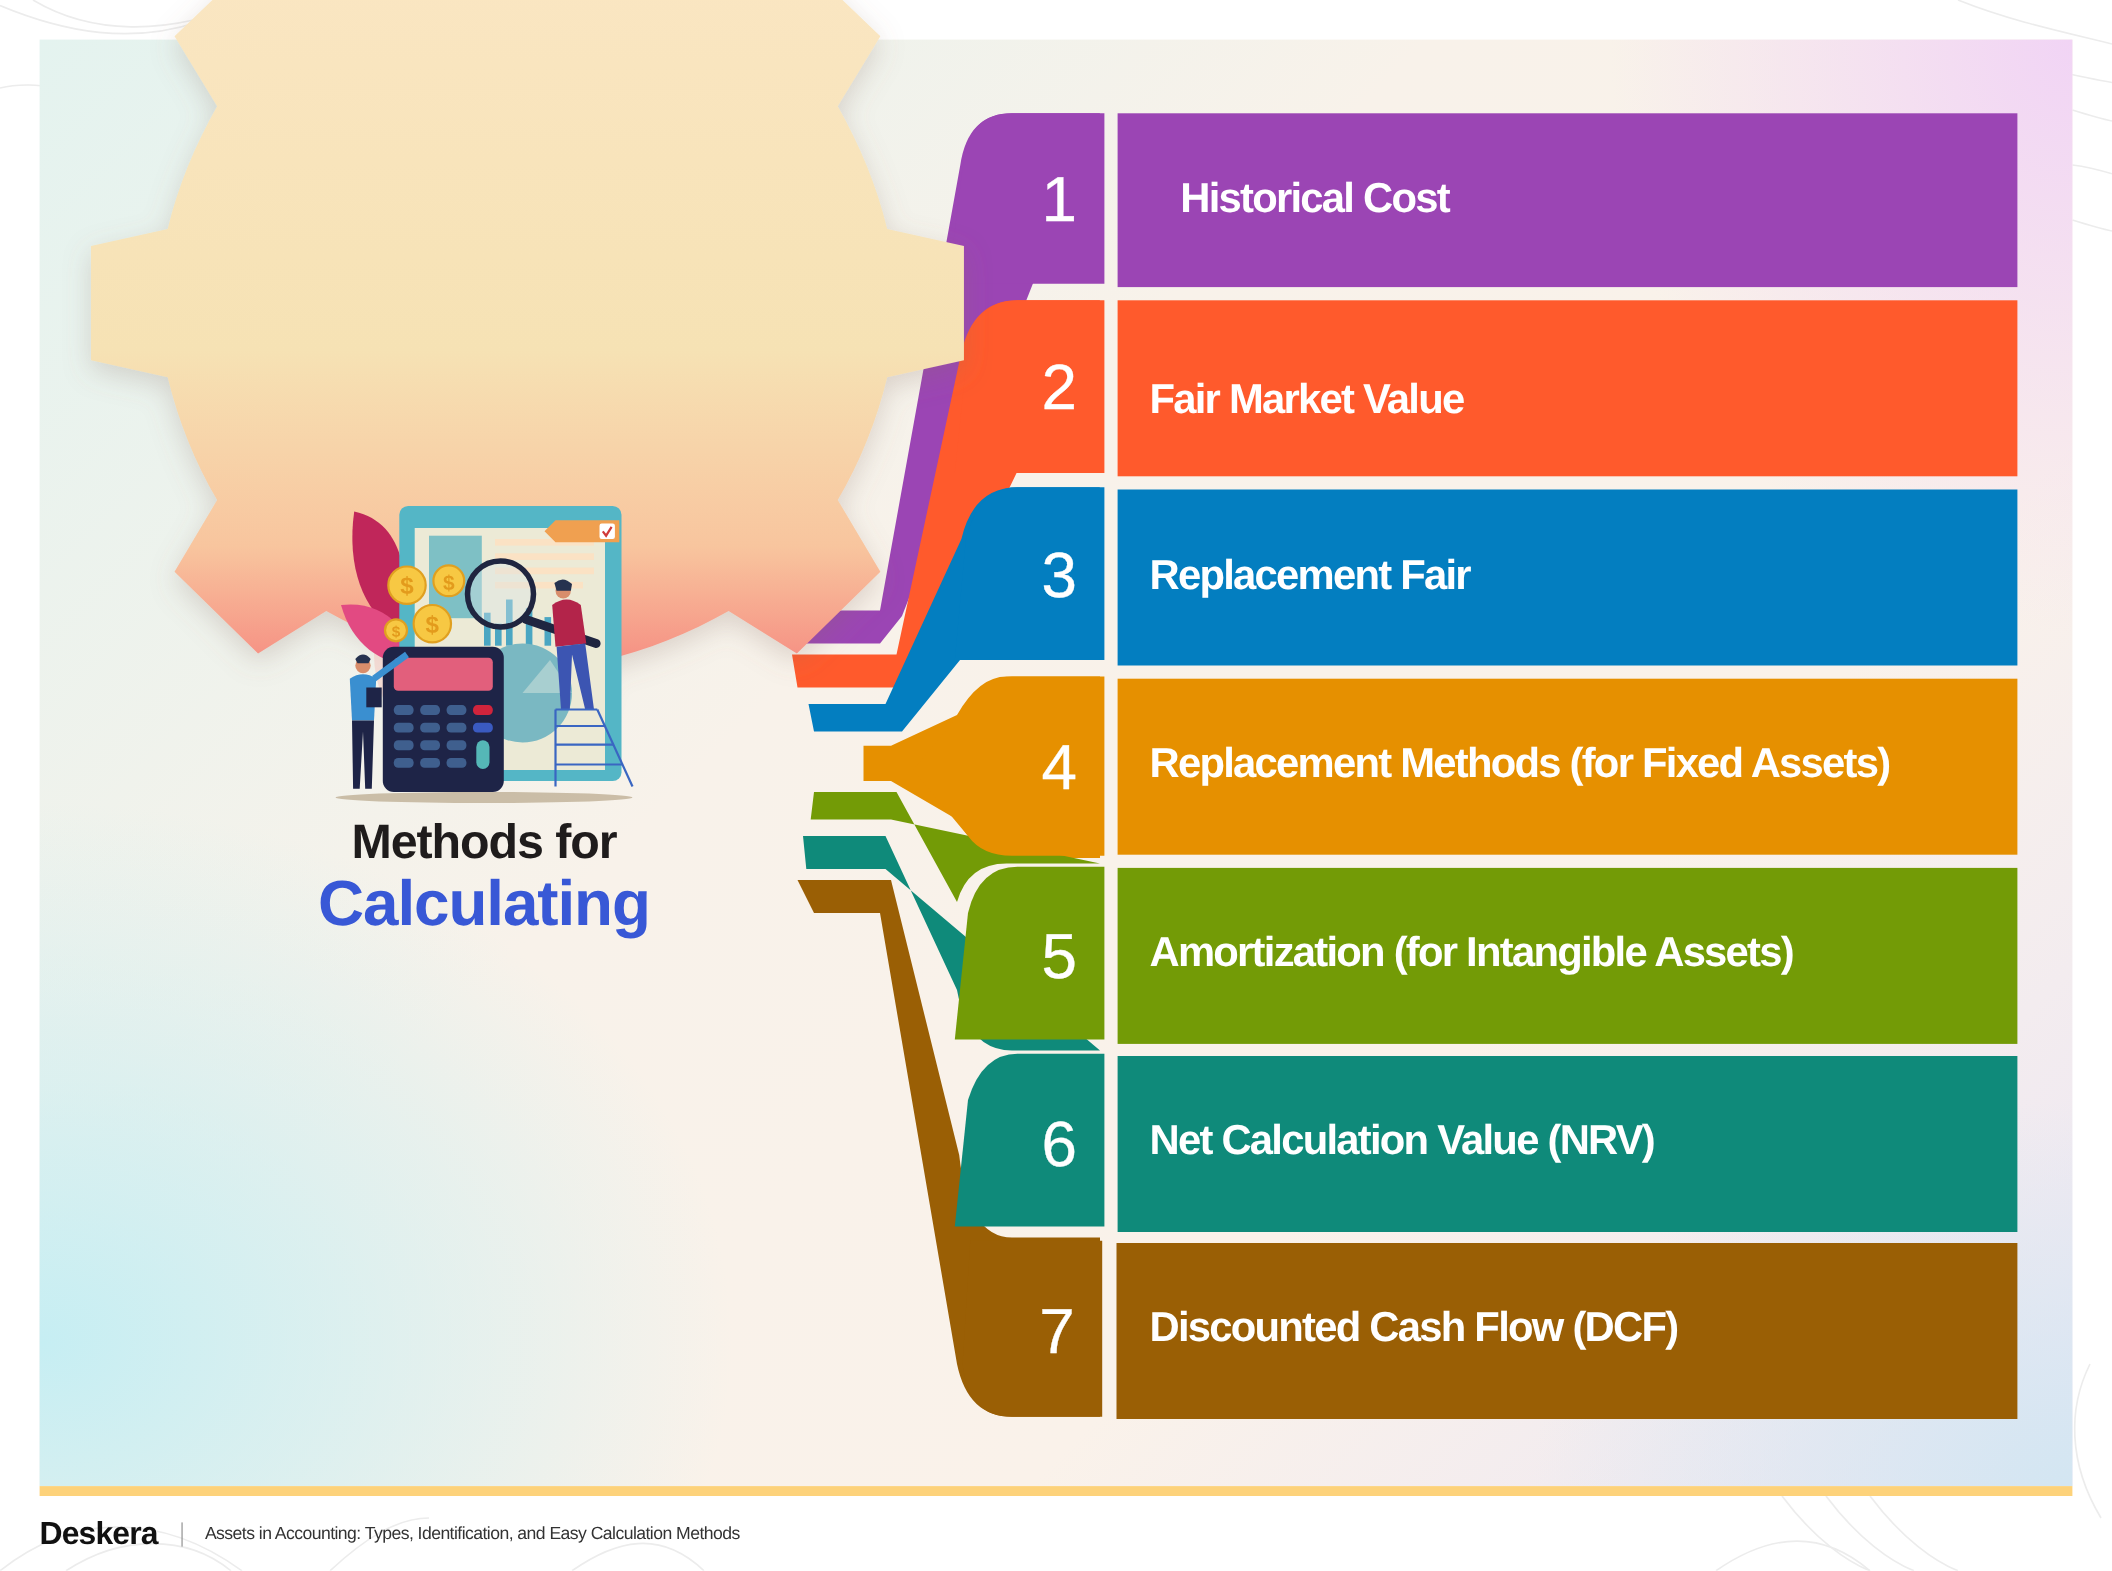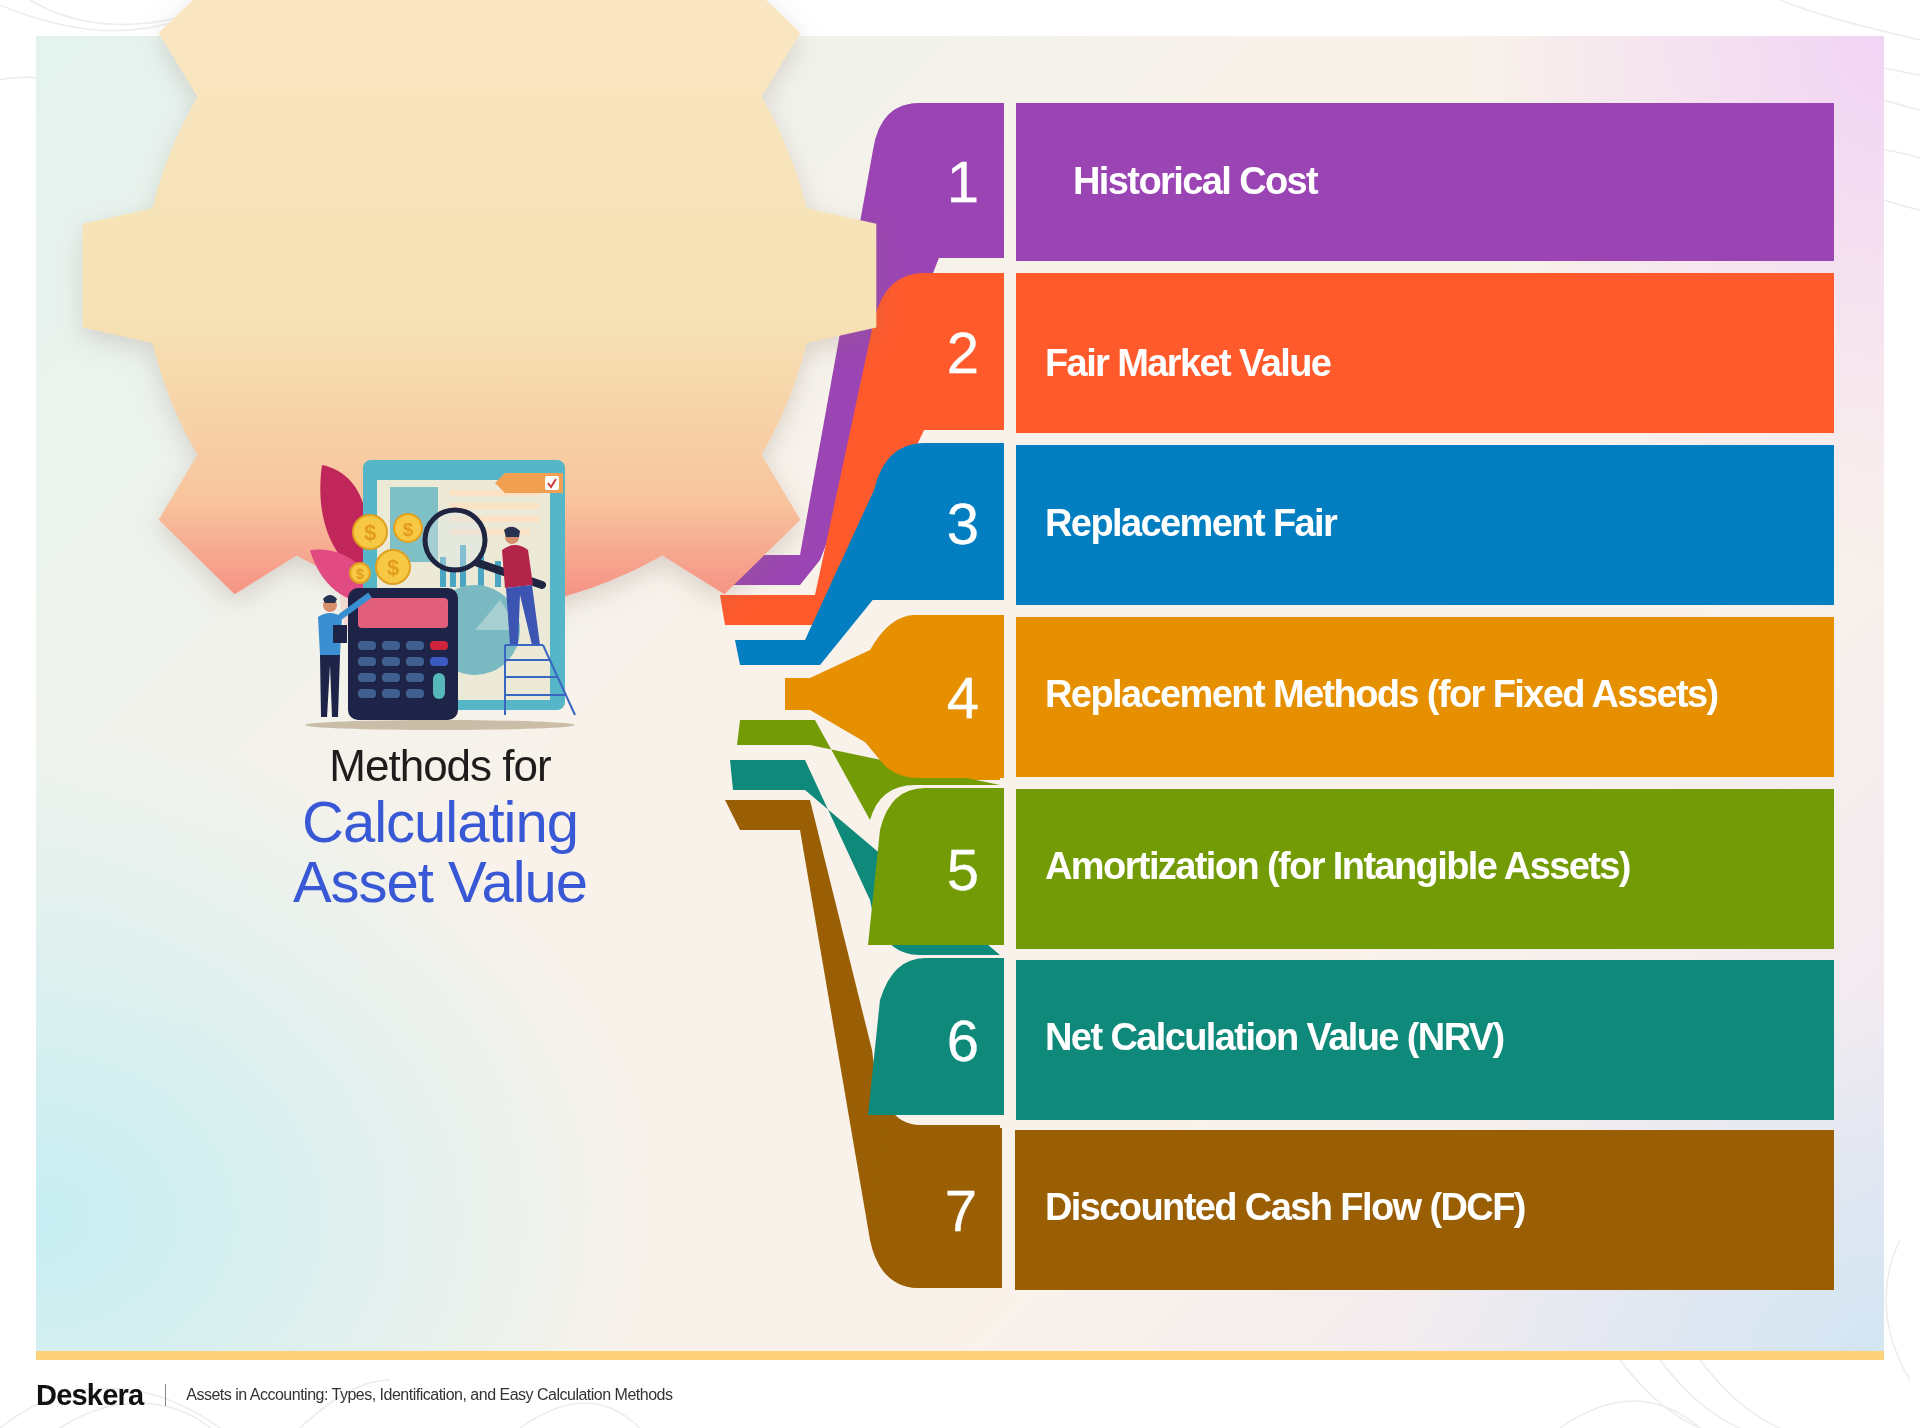--- a/index.html
+++ b/index.html
@@ -19,21 +19,21 @@
     overflow:hidden;
   }
   .card-bottom-bar {
     position:absolute; left:36px; top:1351px; width:1848px; height:9px;
     background:#fdd27a;
   }
   .diagram { position:absolute; left:0; top:0; width:1920px; height:1428px; }
   .illustration { position:absolute; left:290px; top:445px; width:290px; height:285px; }
   .title {
     position:absolute; left:220px; top:740px; width:440px; text-align:center;
-    font-weight:400; letter-spacing:-1px;
+    font-weight:700; letter-spacing:-1px;
   }
   .title .line1 { font-size:44px; color:#1f1c1c; line-height:52px; }
   .title .line2, .title .line3 { font-size:58px; color:#3858d6; line-height:60px; }
   .num {
     position:absolute; width:90px; text-align:center; color:#ffffff;
     font-family:"Liberation Sans", sans-serif; font-weight:300;
     font-size:58px; line-height:58px;
     -webkit-text-stroke:0.3px #fff; font-weight:normal;
   }
   .label {
@@ -235,21 +235,20 @@
     <path d="M28,172 Q40,164 52,172 L50,210 L30,210 Z" fill="#3a8fd0"></path>
     <path d="M50,172 L80,150" stroke="#3a8fd0" stroke-width="6"></path>
     <rect x="43" y="180" width="14" height="18" fill="#1e2447"></rect>
     <path d="M30,210 L50,210 L48,272 L42,272 L40,220 L37,272 L31,272 Z" fill="#1e2447"></path>
   </g>
 </svg>
 
 <div class="title">
   <div class="line1">Methods for</div>
   <div class="line2">Calculating</div>
-  <div class="line3">Asset Value</div>
 </div>
 
 <div>
   <div class="num" style="left:918px;top:153px;">1</div>
   <div class="label" style="top:160px;margin-left:28px;">Historical Cost</div>
 
   <div class="num" style="left:918px;top:324px;">2</div>
   <div class="label" style="top:342px;">Fair Market Value</div>
 
   <div class="num" style="left:918px;top:495px;">3</div>

